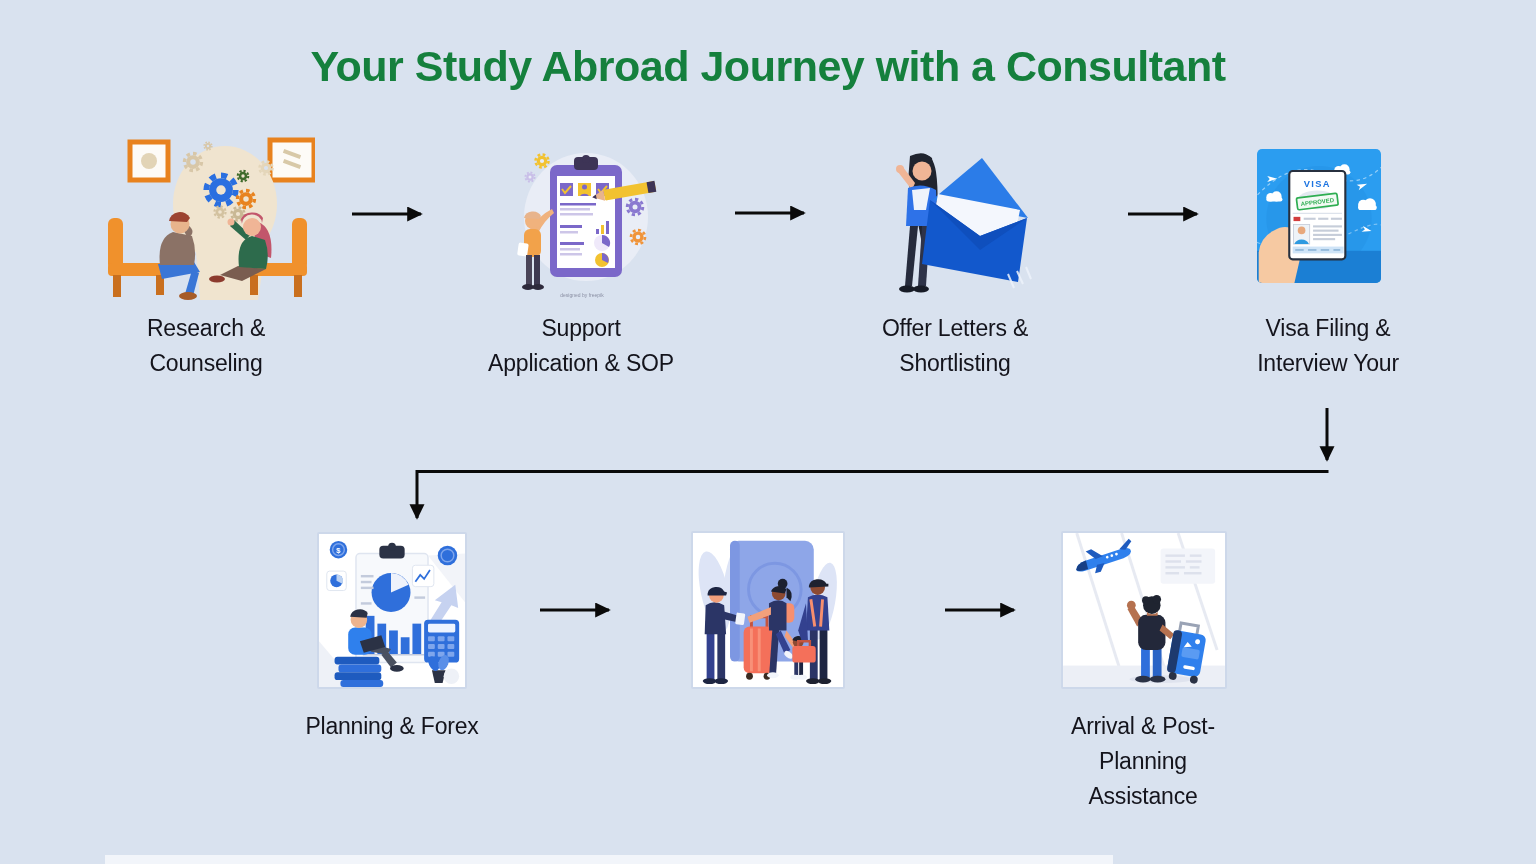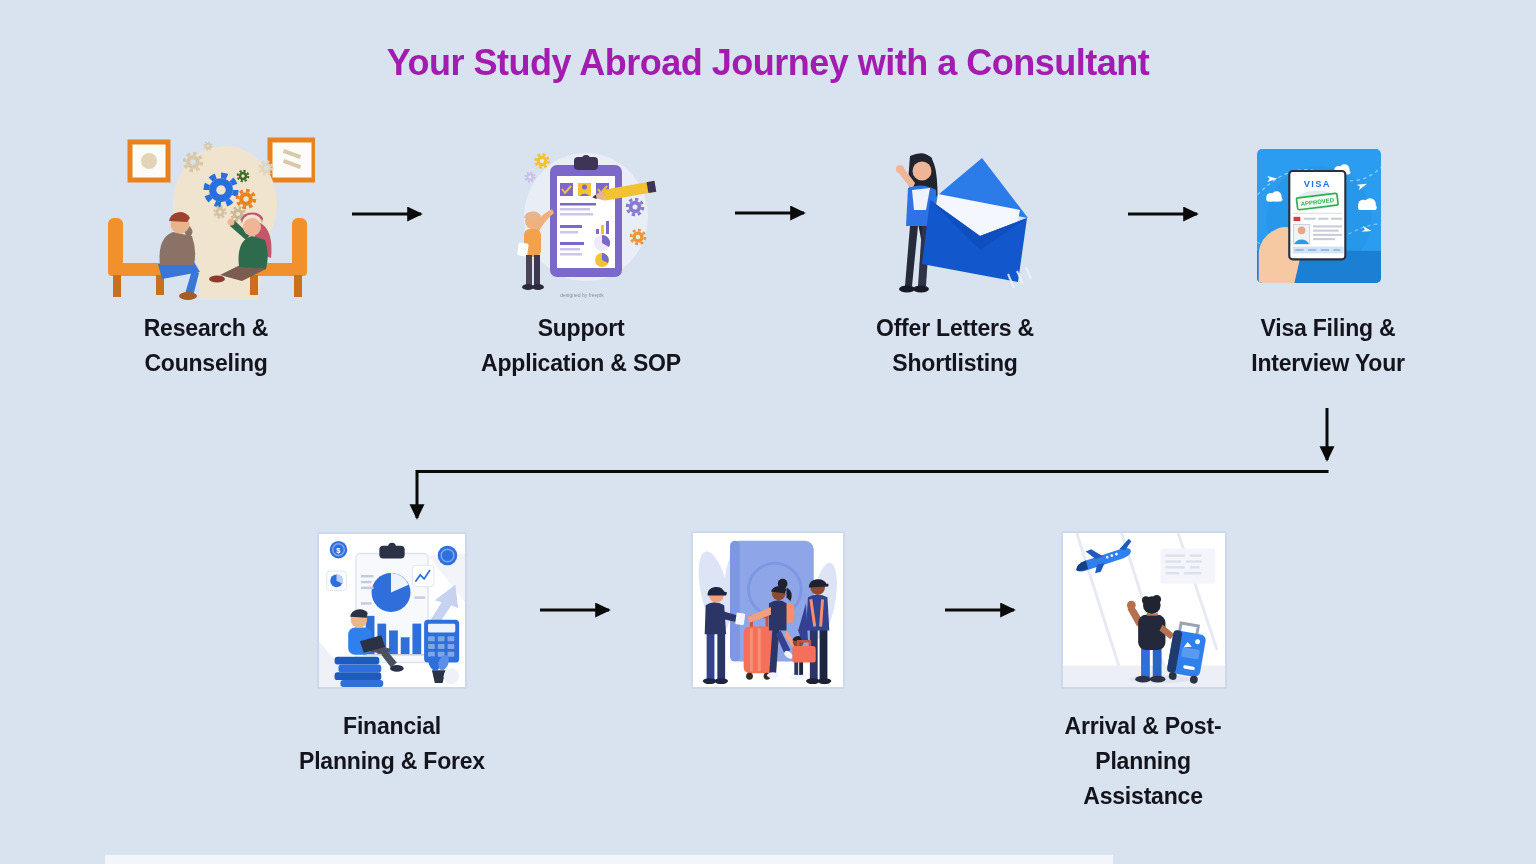--- a/index.html
+++ b/index.html
@@ -4,31 +4,31 @@
 <style>
   * { margin:0; padding:0; box-sizing:border-box; }
   html,body { width:1536px; height:864px; }
   body { font-family:"Liberation Sans", sans-serif; }
   .canvas {
     position:relative; width:1536px; height:864px;
     background:#d9e2ef; overflow:hidden;
   }
   .title {
     position:absolute; top:42px; left:0; right:0;
-    text-align:center; font-size:36px; font-weight:700;
-    letter-spacing:-0.5px; color:#a21caf;
+    text-align:center; font-size:43px; font-weight:700;
+    letter-spacing:-0.5px; color:#15803d;
   }
   .illus { position:absolute; }
   .illus svg { display:block; width:100%; height:100%; }
   .card {
     background:#ffffff; border:2px solid #cdd8ea; border-radius:2px;
   }
   .step-label {
     position:absolute; width:360px; text-align:center;
-    font-size:23px; font-weight:700; color:#14141c;
+    font-size:23px; font-weight:400; color:#14141c;
     line-height:35px; letter-spacing:-0.2px;
   }
   .arrows { position:absolute; inset:0; pointer-events:none; }
   .bottom-strip {
     position:absolute; left:105px; width:1008px; bottom:0; height:9px;
     background:rgba(255,255,255,0.65);
   }
 </style>
 </head>
 <body>
@@ -514,21 +514,20 @@
   </div>
   <div class="step-label" style="left:775px; top:311px;">
     <div>Offer Letters &amp;</div>
     <div>Shortlisting</div>
   </div>
   <div class="step-label" style="left:1148px; top:311px;text-align:center;">
     <div>Visa Filing &amp;</div>
     <div>Interview Your</div>
   </div>
   <div class="step-label" style="left:212px; top:709px;">
-    <div>Financial</div>
     <div>Planning &amp; Forex</div>
   </div>
   <div class="step-label" style="left:963px; top:709px;">
     <div>Arrival &amp; Post-</div>
     <div>Planning</div>
     <div>Assistance</div>
   </div>
 
   <svg class="arrows" width="1536" height="864" viewBox="0 0 1536 864">
     <g stroke="#0a0a0a" stroke-width="3" fill="none">

